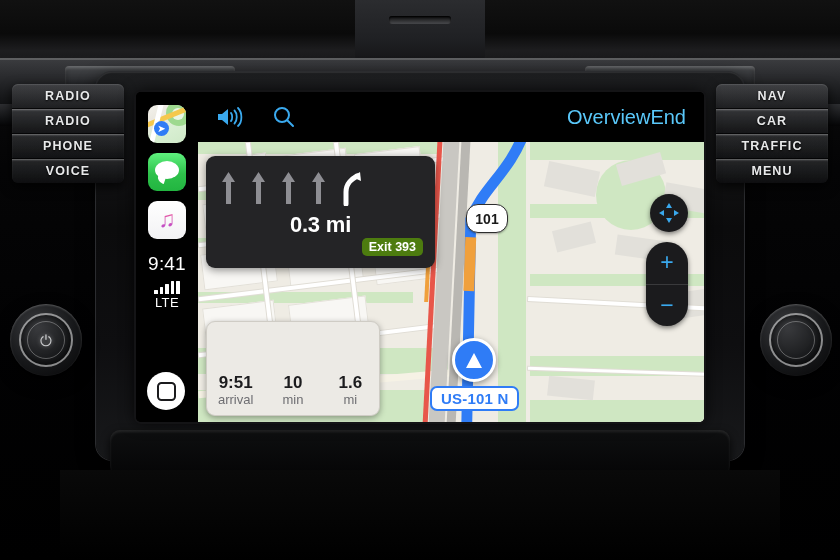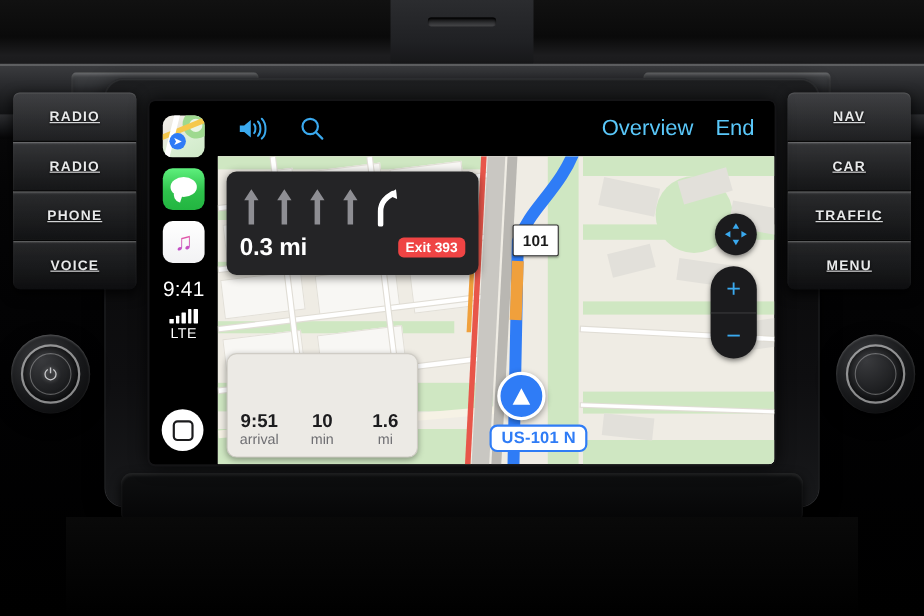--- a/index.html
+++ b/index.html
@@ -40,24 +40,24 @@
     box-shadow:inset 0 2px 3px rgba(255,255,255,.1), 0 4px 10px rgba(0,0,0,.8);}
   .lower-panel{position:absolute;left:60px;top:470px;width:720px;height:90px;
     background:linear-gradient(180deg,#090909,#000);}
 
   
   .btn-stack{position:absolute;width:112px;
     background:linear-gradient(180deg,#313235,#1b1c1e 45%,#111214);
     border-radius:6px;box-shadow:0 4px 12px rgba(0,0,0,.8), inset 0 1px 1px rgba(255,255,255,.12);}
   .btn-stack.left{left:12px;top:84px;}
   .btn-stack.right{left:716px;top:84px;}
-  .hw-btn{position:relative;height:44px;display:flex;align-items:center;justify-content:center;
+  .hw-btn{position:relative;height:24px;display:flex;align-items:center;justify-content:center;
     color:#e8e9ea;font-size:12.5px;letter-spacing:1.1px;font-weight:bold;
     text-shadow:0 1px 2px rgba(0,0,0,.95);
-    background:linear-gradient(180deg,rgba(255,255,255,.07),rgba(0,0,0,.18));text-decoration:underline;}
+    background:linear-gradient(180deg,rgba(255,255,255,.07),rgba(0,0,0,.18));}
   .hw-btn + .hw-btn{border-top:1px solid rgba(0,0,0,.75);box-shadow:inset 0 2px 2px -1px rgba(255,255,255,.35);}
   .hw-btn:first-child{border-radius:6px 6px 0 0;}
   .hw-btn:last-child{border-radius:0 0 6px 6px;}
 
   .knob{position:absolute;width:72px;height:72px;border-radius:50%;
     background:radial-gradient(circle at 38% 32%,#3a3b3e,#17181a 55%,#050506 100%);
     box-shadow:0 6px 16px rgba(0,0,0,.9), inset 0 1px 2px rgba(255,255,255,.25);}
   .knob:before{content:"";position:absolute;inset:9px;border-radius:50%;
     border:2px solid rgba(255,255,255,.5);box-shadow:inset 0 0 8px rgba(0,0,0,.8);}
   .knob:after{content:"";position:absolute;inset:17px;border-radius:50%;
@@ -103,59 +103,59 @@
   .bars i:nth-child(5){height:13px;}
   .carrier{font-size:13px;margin-top:1px;letter-spacing:.4px;}
   .home-btn{position:absolute;left:11px;bottom:12px;width:38px;height:38px;border-radius:50%;
     background:#fff;display:flex;align-items:center;justify-content:center;}
   .home-btn .sq{width:15px;height:15px;border:2.2px solid #1b1b1d;border-radius:4.5px;}
 
   .content{position:absolute;left:62px;top:0;right:0;bottom:0;background:#000;}
   .topbar{position:absolute;left:0;top:0;width:100%;height:50px;background:#000;
     display:flex;align-items:center;}
   .tb-left{display:flex;align-items:center;gap:28px;padding-left:18px;}
-  .tb-right{margin-left:auto;display:flex;align-items:center;gap:20px;padding-right:18px;}
+  .tb-right{margin-left:auto;display:flex;align-items:center;padding-right:18px;}
   .tb-right span{color:#5ac8fa;font-size:20px;}
   .ico{color:#3aa9ee;display:flex;align-items:center;}
 
   
   .map{position:absolute;left:0;top:50px;right:0;bottom:0;overflow:hidden;background:#ece9e2;}
   .map-bg{position:absolute;inset:0;background:#efece4;}
   .greens{position:absolute;inset:0;}
   .gblob{position:absolute;background:#cfe7c2;}
   .blk{position:absolute;background:#f8f7f4;border:1px solid #e3e0d8;}
   .bld{position:absolute;background:#e2e0da;}
   .road{position:absolute;background:#ffffff;box-shadow:0 0 0 1px #e0ddd5;}
   .road-m{position:absolute;background:#f6f2e5;}
 
   .fwy{position:absolute;background:#c9c7c2;}
   .fwy-red{position:absolute;background:#e8564a;}
   .fwy-orange{position:absolute;background:#f0a03c;}
 
   svg.routelayer{position:absolute;inset:0;width:100%;height:100%;}
 
-  .shield{position:absolute;left:268px;top:62px;width:40px;height:27px;border-radius:2px;background:#fff;
+  .shield{position:absolute;left:268px;top:62px;width:40px;height:27px;border-radius:12px;background:#fff;
     border:1.6px solid #2e2e2e;display:flex;align-items:center;justify-content:center;
     font-size:14px;font-weight:bold;color:#1a1a1a;box-shadow:0 1px 2px rgba(0,0,0,.3);}
   .puck{position:absolute;left:254px;top:196px;width:38px;height:38px;border-radius:50%;background:#2f7cf6;
     border:3px solid #fff;box-shadow:0 2px 6px rgba(0,0,0,.4);
     display:flex;align-items:center;justify-content:center;}
   .puck .arw{width:0;height:0;border-left:8px solid transparent;border-right:8px solid transparent;
     border-bottom:15px solid #fff;}
   .roadlabel{position:absolute;left:232px;top:244px;background:#fff;border:2.5px solid #2f7cf6;
-    border-radius:7px;padding:2px 9px;color:#2f7cf6;font-size:15px;font-weight:bold;letter-spacing:.2px;margin-left:15px;}
+    border-radius:7px;padding:2px 9px;color:#2f7cf6;font-size:15px;font-weight:bold;letter-spacing:.2px;}
 
   
   .banner{position:absolute;left:8px;top:14px;width:205px;background:#242426;border-radius:9px;
     padding:10px 12px 12px;color:#fff;box-shadow:0 2px 8px rgba(0,0,0,.45);}
   .lanes{display:flex;align-items:flex-end;gap:13px;height:40px;padding-left:2px;}
   .lane svg{display:block;}
-  .dist-row{display:flex;align-items:center;margin-top:6px;}
+  .dist-row{display:flex;align-items:center;margin-top:6px;flex-direction:column;}
   .dist{font-size:22px;font-weight:bold;letter-spacing:-.2px;}
-  .exit-badge{margin-left:auto;background:#ef4444;border-radius:5px;padding:2px 7px;
+  .exit-badge{margin-left:auto;background:#4d7c0f;border-radius:5px;padding:2px 7px;
     font-size:12.5px;font-weight:bold;color:#fff;}
   .street{font-size:19px;line-height:22px;margin-top:3px;letter-spacing:-.2px;}
 
   
   .eta{position:absolute;left:8px;bottom:6px;width:172px;background:#eceae5;border-radius:9px;
     border:1px solid #cfccc5;display:flex;box-shadow:0 2px 6px rgba(0,0,0,.35);}
   .eta-cell{flex:1;text-align:center;padding:7px 0 8px;}
   .eta-v{font-size:17px;font-weight:bold;color:#1c1c1e;margin-top:44px;}
   .eta-l{font-size:13px;color:#6e6e72;margin-top:-1px;}
 

